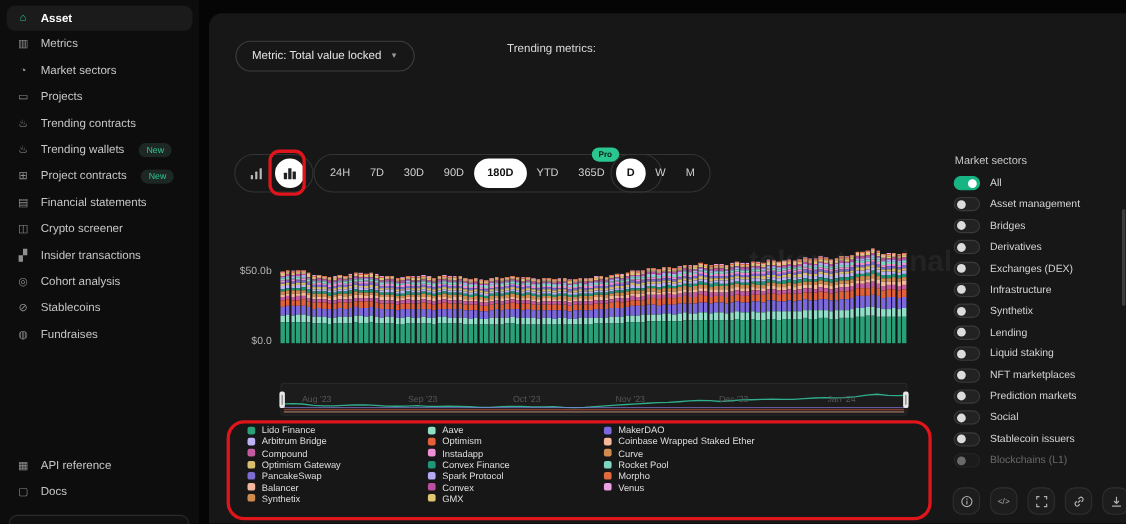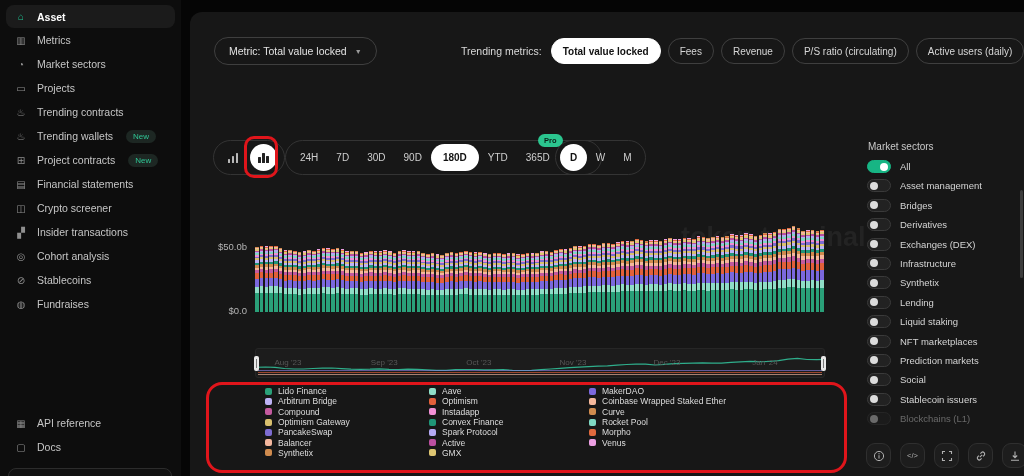--- a/index.html
+++ b/index.html
@@ -68,21 +68,21 @@
   
   .brush { position:absolute; left:74px; top:348px; width:570px; height:30px; background:#1c1c1c; border:1px solid #262626; border-radius:3px; }
   .brush svg { position:absolute; left:0; top:0; }
   .bmonth { position:absolute; top:9px; width:60px; text-align:center; font-size:8px; color:#575757; }
   .bstripe { position:absolute; left:2px; right:2px; height:1.5px; opacity:0.65; }
   .bh { position:absolute; top:7px; width:5px; height:15px; background:#e8e8e8; border-radius:2px; cursor:ew-resize; }
   .bh::after { content:""; position:absolute; left:2px; top:3px; width:1px; height:9px; background:#777; }
   .bh.l { left:-2px; } .bh.r { right:-2px; }
   
   .legend-col { position:absolute; top:386px; }
-  .lg-row { display:flex; align-items:center; gap:6px; height:10.3px;margin-left:40px; }
+  .lg-row { display:flex; align-items:center; gap:6px; height:10.3px; }
   .sw { width:7px; height:7px; border-radius:2px; flex:none; }
   .lg-lb { font-size:8.5px; color:#dedede; white-space:nowrap; }
   .c1 { left:44px; } .c2 { left:208px; } .c3 { left:368px; }
   
   .redbox { position:absolute; border:3px solid #e0151b; pointer-events:none; z-index:9; }
   .rb-icon { left:63px; top:136px; width:34px; height:42px; border-radius:10px; }
   .rb-legend { left:25px; top:382px; width:641px; height:91px; border-radius:16px; }
   
   .ms-title { position:absolute; left:687px; top:141px; font-size:10px; color:#c9c9c9; }
   .ms-list { position:absolute; left:686px; top:160px; display:flex; flex-direction:column; gap:6.4px; }
@@ -173,27 +173,20 @@
 <div class="main">
   <div class="panel"></div>
 
   <div class="metric-dd">
     <span>Metric: Total value locked</span>
     <span class="caret">▼</span>
   </div>
 
   <div class="trending-row">
     <span class="tr-label">Trending metrics:</span>
-    <div style="display:flex;gap:7px">
-        <button class="pill sel">Total value locked</button>
-        <button class="pill">Fees</button>
-        <button class="pill">Revenue</button>
-        <button class="pill">P/S ratio (circulating)</button>
-        <button class="pill">Active users (daily)</button>
-      </div>
   </div>
 
 
   <div class="ct-group">
       <div class="ct-slot">
         <span class="mini-bars">
           <i style="height: 4px;"></i>
           <i style="height: 7px;"></i>
           <i style="height: 10px;"></i>
         </span>
@@ -2945,21 +2938,21 @@
       <div class="lg-row">
         <span class="sw" style="background: rgb(31, 150, 120);"></span>
         <span class="lg-lb">Convex Finance</span>
       </div>
       <div class="lg-row">
         <span class="sw" style="background: rgb(180, 169, 243);"></span>
         <span class="lg-lb">Spark Protocol</span>
       </div>
       <div class="lg-row">
         <span class="sw" style="background: rgb(187, 79, 160);"></span>
-        <span class="lg-lb">Active</span>
+        <span class="lg-lb">Convex</span>
       </div>
       <div class="lg-row">
         <span class="sw" style="background: rgb(222, 198, 114);"></span>
         <span class="lg-lb">GMX</span>
       </div>
     </div>
   <div class="legend-col c3">
       <div class="lg-row">
         <span class="sw" style="background: rgb(123, 104, 221);"></span>
         <span class="lg-lb">MakerDAO</span>

